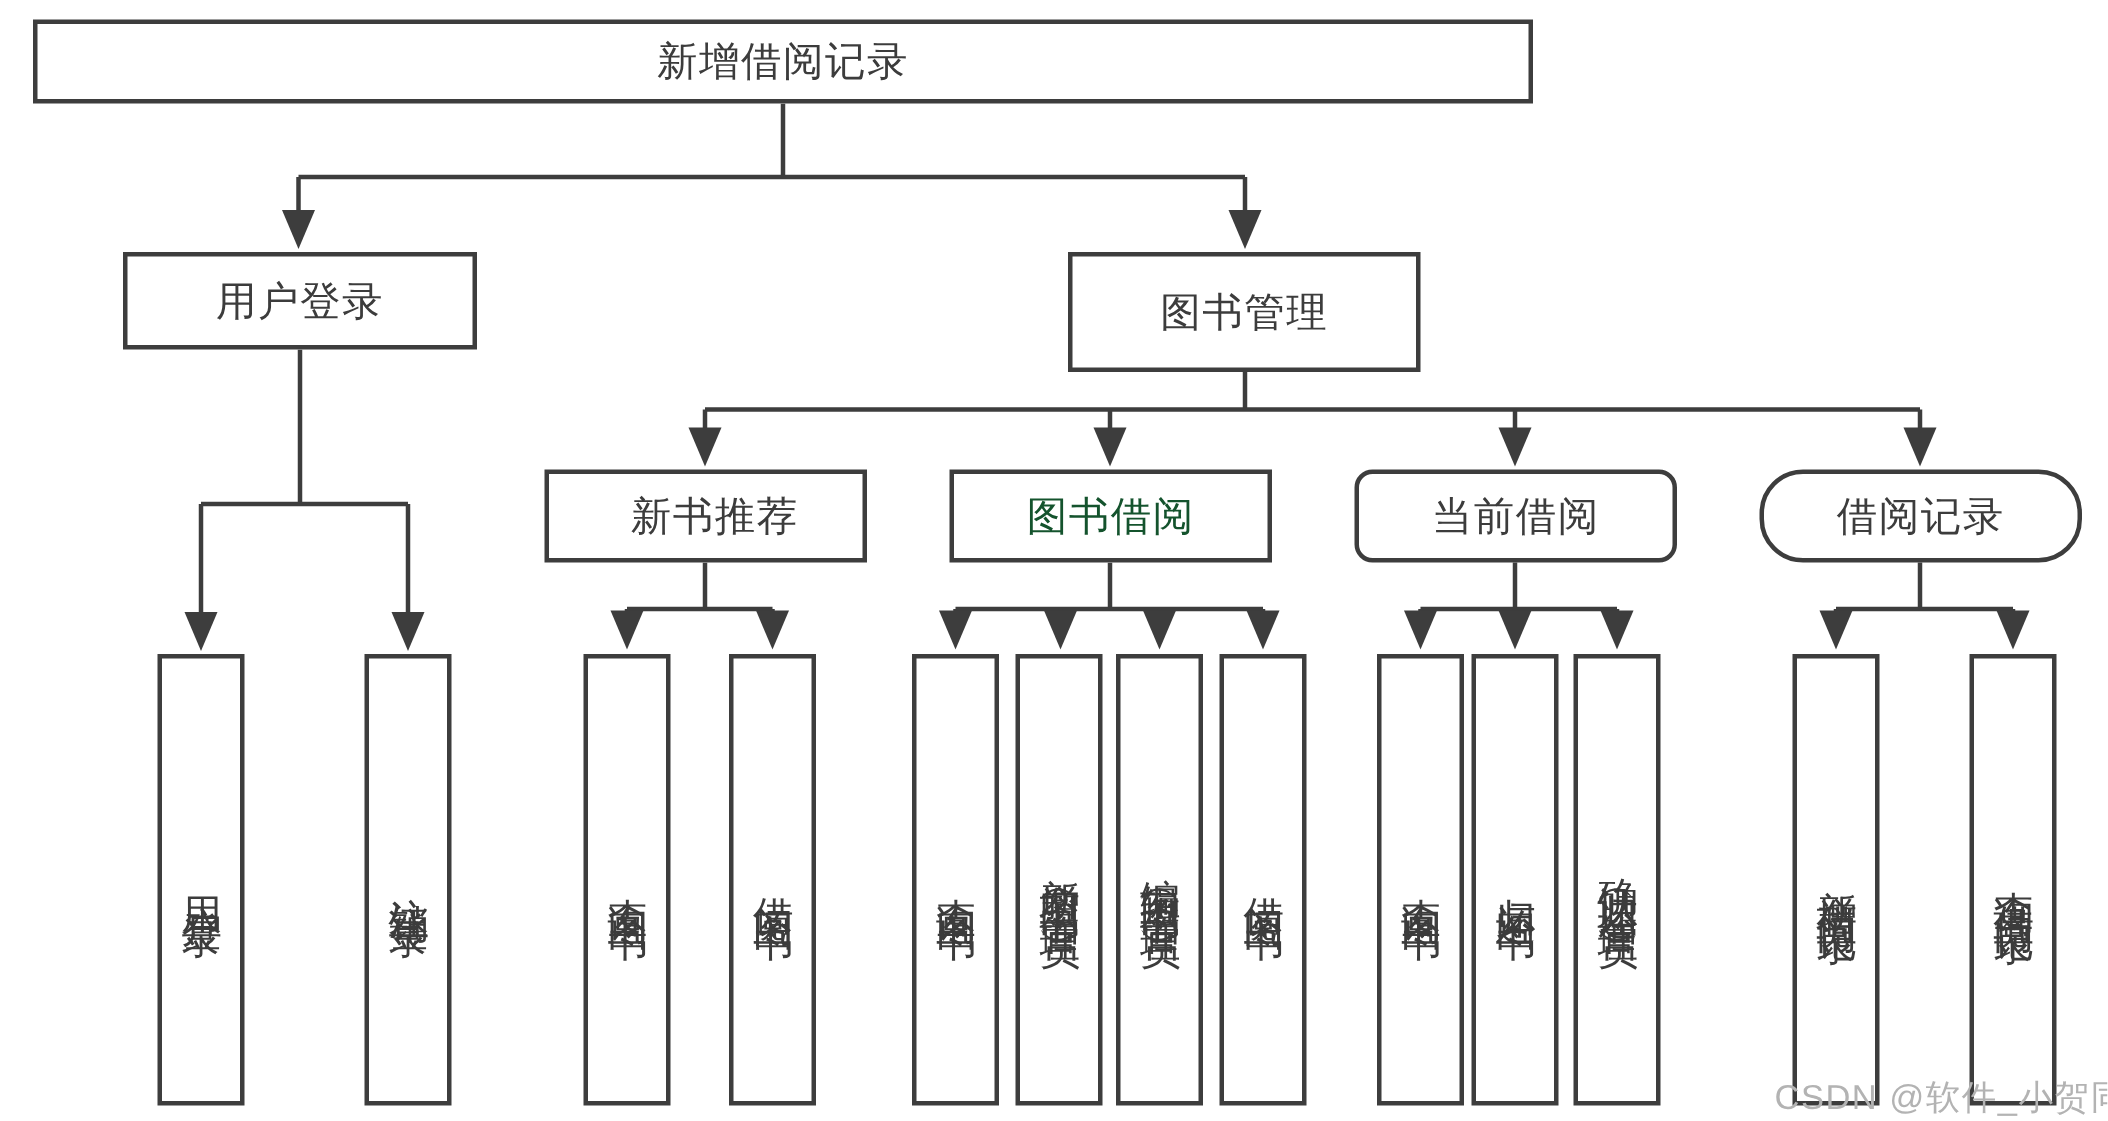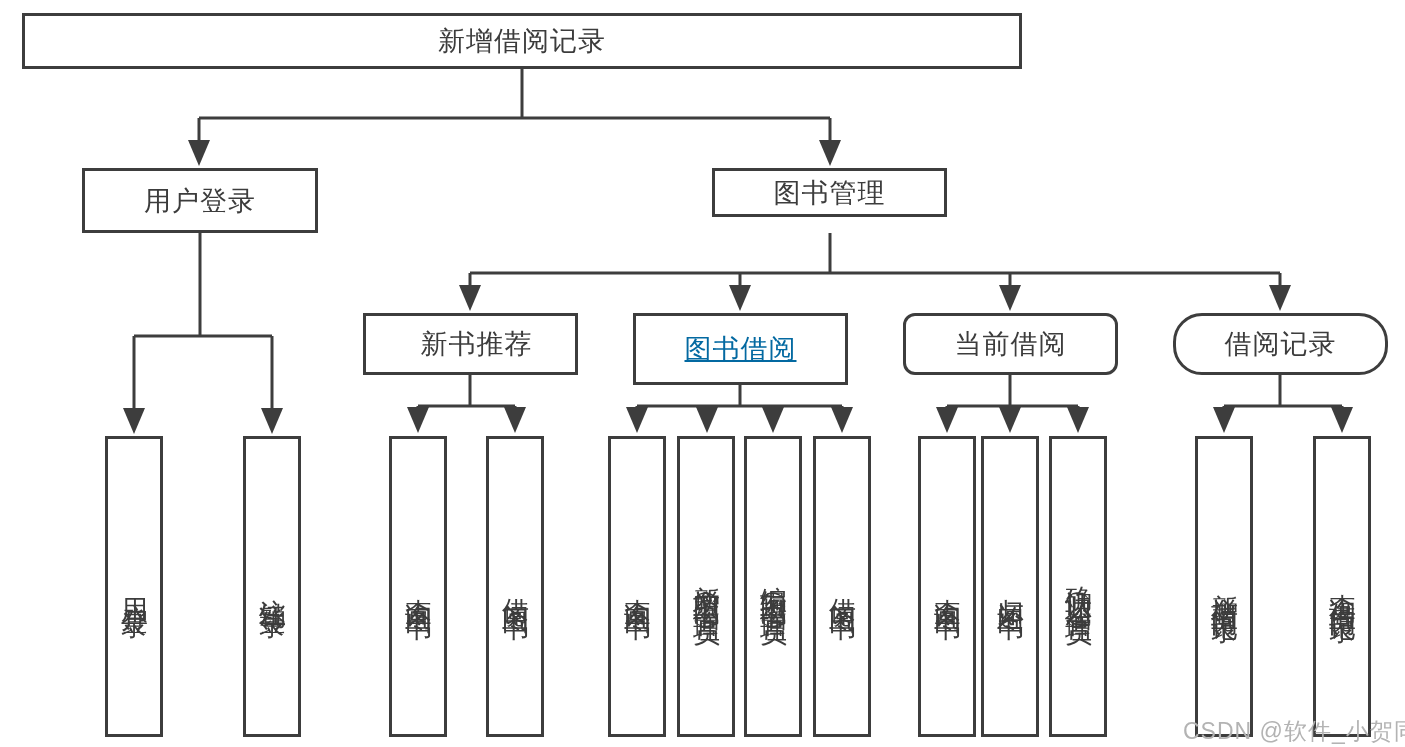--- a/index.html
+++ b/index.html
@@ -95,28 +95,28 @@
     </g>
   </svg>
 
   <div class="box hbox" style="left: 22px; top: 13px; width: 1000px; height: 56px; border-color: rgb(61, 61, 61); color: rgb(60, 60, 60);">
     <span>新增借阅记录</span>
   </div>
 
   <div class="box hbox" style="left: 82px; top: 168px; width: 236px; height: 65px; border-color: rgb(61, 61, 61); color: rgb(60, 60, 60);">
     <span>用户登录</span>
   </div>
-  <div class="box hbox" style="left: 712px; top: 168px; width: 235px; height: 49px; border-color: rgb(61, 61, 61); color: rgb(60, 60, 60);">
+  <div class="box hbox" style="left: 712px; top: 168px; width: 235px; height: 80px; border-color: rgb(61, 61, 61); color: rgb(60, 60, 60);">
     <span>图书管理</span>
   </div>
 
   <div class="box hbox" style="left: 363px; top: 313px; width: 215px; height: 62px; border-color: rgb(61, 61, 61); color: rgb(60, 60, 60); padding-left: 12px;">
     <span>新书推荐</span>
   </div>
-  <div class="box hbox" style="left: 633px; top: 313px; width: 215px; height: 72px; border-color: rgb(61, 61, 61); color: #0369a1; text-decoration: underline;">
+  <div class="box hbox" style="left: 633px; top: 313px; width: 215px; height: 62px; border-color: rgb(61, 61, 61); color: #14532d;">
     <span>图书借阅</span>
   </div>
   <div class="box hbox" style="left: 903px; top: 313px; width: 215px; height: 62px; border-color: rgb(61, 61, 61); color: rgb(60, 60, 60); border-radius: 12px;">
     <span>当前借阅</span>
   </div>
   <div class="box hbox" style="left: 1173px; top: 313px; width: 215px; height: 62px; border-color: rgb(61, 61, 61); color: rgb(60, 60, 60); border-radius: 29px;">
     <span>借阅记录</span>
   </div>
 
   <div class="box vbox" style="left: 105px; top: 436px; width: 58px; height: 301px; border-color: rgb(61, 61, 61); color: rgb(60, 60, 60);">

